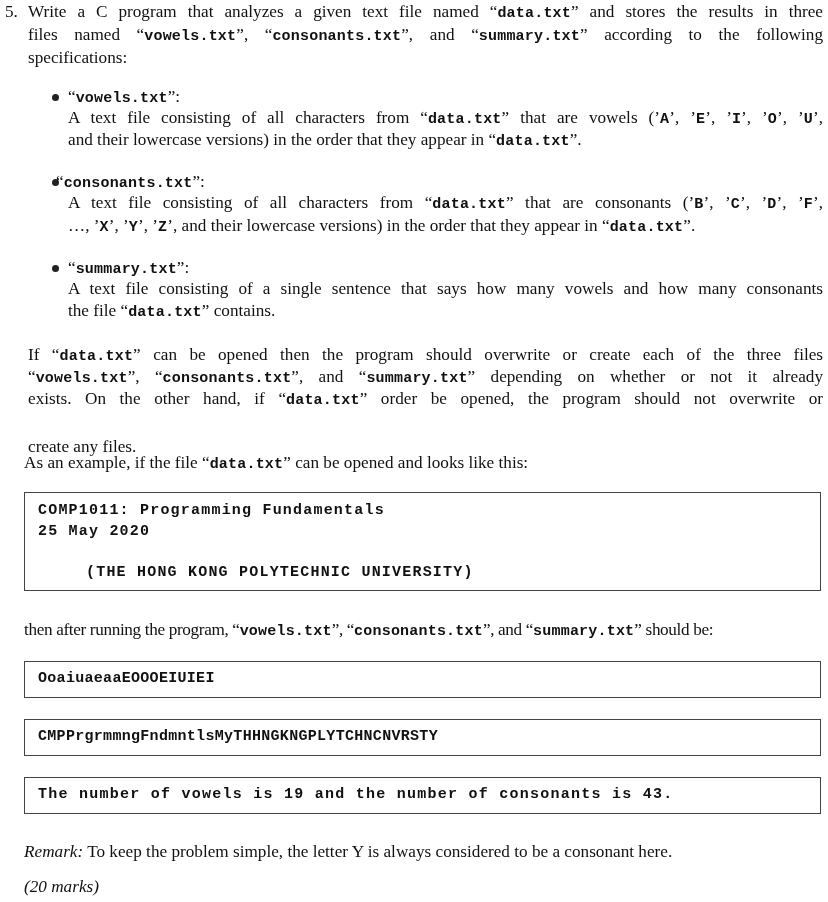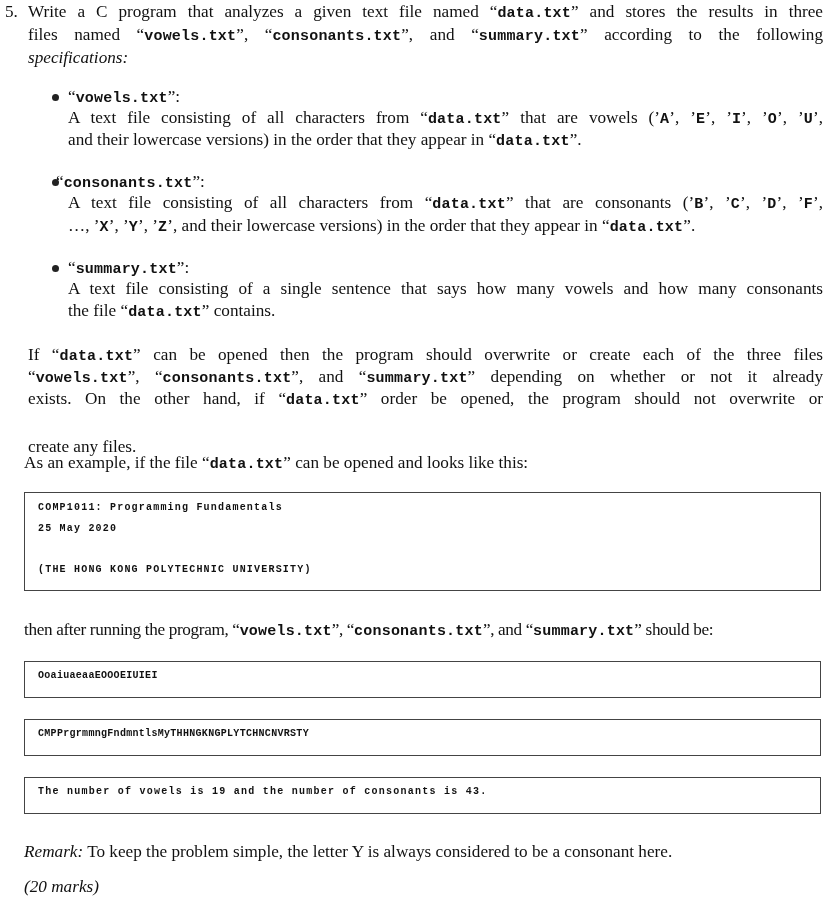--- a/index.html
+++ b/index.html
@@ -11,32 +11,32 @@
   .tt { font-family: "Liberation Mono", "DejaVu Sans Mono", monospace; font-size: 15px; font-weight: bold; letter-spacing: 0.2px; }
   .line { position: absolute; white-space: nowrap; line-height: 22px; }
   .just { text-align: justify; text-align-last: justify; white-space: normal; }
   .num { position: absolute; left: 5px; top: 1px; line-height: 22px; }
   .bullet-dot { position: absolute; width: 7px; height: 7px; border-radius: 50%; background: #222; }
   .box {
     position: absolute; left: 24px; width: 797px;
     border: 1.5px solid #444; box-sizing: border-box;
   }
   .box .code { position: absolute; left: 13px; white-space: pre;
-    font-family: "Liberation Mono", "DejaVu Sans Mono", monospace; font-size: 10px; font-weight: bold; letter-spacing: 1.2px; color: #111; }
+    font-family: "Liberation Mono", "DejaVu Sans Mono", monospace; font-size: 15px; font-weight: bold; letter-spacing: 1.2px; color: #111; }
   .it { font-style: italic; }
 </style>
 </head>
 <body>
 
 <div class="num">5.</div>
 
 <div>
   <div class="line just" style="left:28px; top:1px; width:795px;"><span>Write a C program that analyzes a given text file named “</span><span class="tt">data.txt</span><span>” and stores the results in three</span></div>
   <div class="line just" style="left:28px; top:24px; width:795px;"><span>files named “</span><span class="tt">vowels.txt</span><span>”, “</span><span class="tt">consonants.txt</span><span>”, and “</span><span class="tt">summary.txt</span><span>” according to the following</span></div>
-  <div class="line" style="left:28px; top:47px;font-style:italic;"><span>specifications:</span></div>
+  <div class="line" style="left:28px; top:47px;"><span>specifications:</span></div>
 </div>
 
 <div>
   <div>
     <span class="bullet-dot" style="left:52px; top:94px;"></span>
     <div class="line" style="left:68px; top:86px;">“<span class="tt">vowels.txt</span>”:</div>
     <div class="line just" style="left:68px; top:107px; width:755px;"><span>A text file consisting of all characters from “</span><span class="tt">data.txt</span><span>” that are vowels (’</span><span class="tt">A</span><span>’, ’</span><span class="tt">E</span><span>’, ’</span><span class="tt">I</span><span>’, ’</span><span class="tt">O</span><span>’, ’</span><span class="tt">U</span><span>’,</span></div>
     <div class="line" style="left:68px; top:129px;"><span>and their lowercase versions) in the order that they appear in “</span><span class="tt">data.txt</span><span>”.</span></div>
   </div>
 
@@ -61,21 +61,21 @@
   <div class="line just" style="left:28px; top:388px; width:795px;"><span>exists. On the other hand, if “</span><span class="tt">data.txt</span><span>” order be opened, the program should not overwrite or</span></div>
   <div class="line" style="left:28px; top:410px;margin-top:26px;"><span>create any files.</span></div>
 </div>
 
 <div class="line" style="left:24px; top:452px;text-align:center;"><span>As an example, if the file “</span><span class="tt">data.txt</span><span>” can be opened and looks like this:</span></div>
 
 <div class="box" style="top:492px; height:99px;">
   <div class="code" style="top:9px;">COMP1011: Programming Fundamentals</div>
   <div class="code" style="top:30px;">25 May 2020</div>
   <div class="code" style="top:51px;"></div>
-  <div class="code" style="top:71px;">(THE HONG KONG POLYTECHNIC UNIVERSITY)</div>
+  <div class="code" style="top:71px;margin-left:48px;">(THE HONG KONG POLYTECHNIC UNIVERSITY)</div>
 </div>
 
 <div class="line" style="left:24px; top:619px; letter-spacing:-0.35px;"><span>then after running the program, “</span><span class="tt">vowels.txt</span><span>”, “</span><span class="tt">consonants.txt</span><span>”, and “</span><span class="tt">summary.txt</span><span>” should be:</span></div>
 
 <div class="box" style="top:661px; height:37px;">
   <div class="code" style="top:8px; letter-spacing:0.3px;">OoaiuaeaaEOOOEIUIEI</div>
 </div>
 
 <div class="box" style="top:719px; height:37px;">
   <div class="code" style="top:8px; letter-spacing:0.3px;">CMPPrgrmmngFndmntlsMyTHHNGKNGPLYTCHNCNVRSTY</div>

